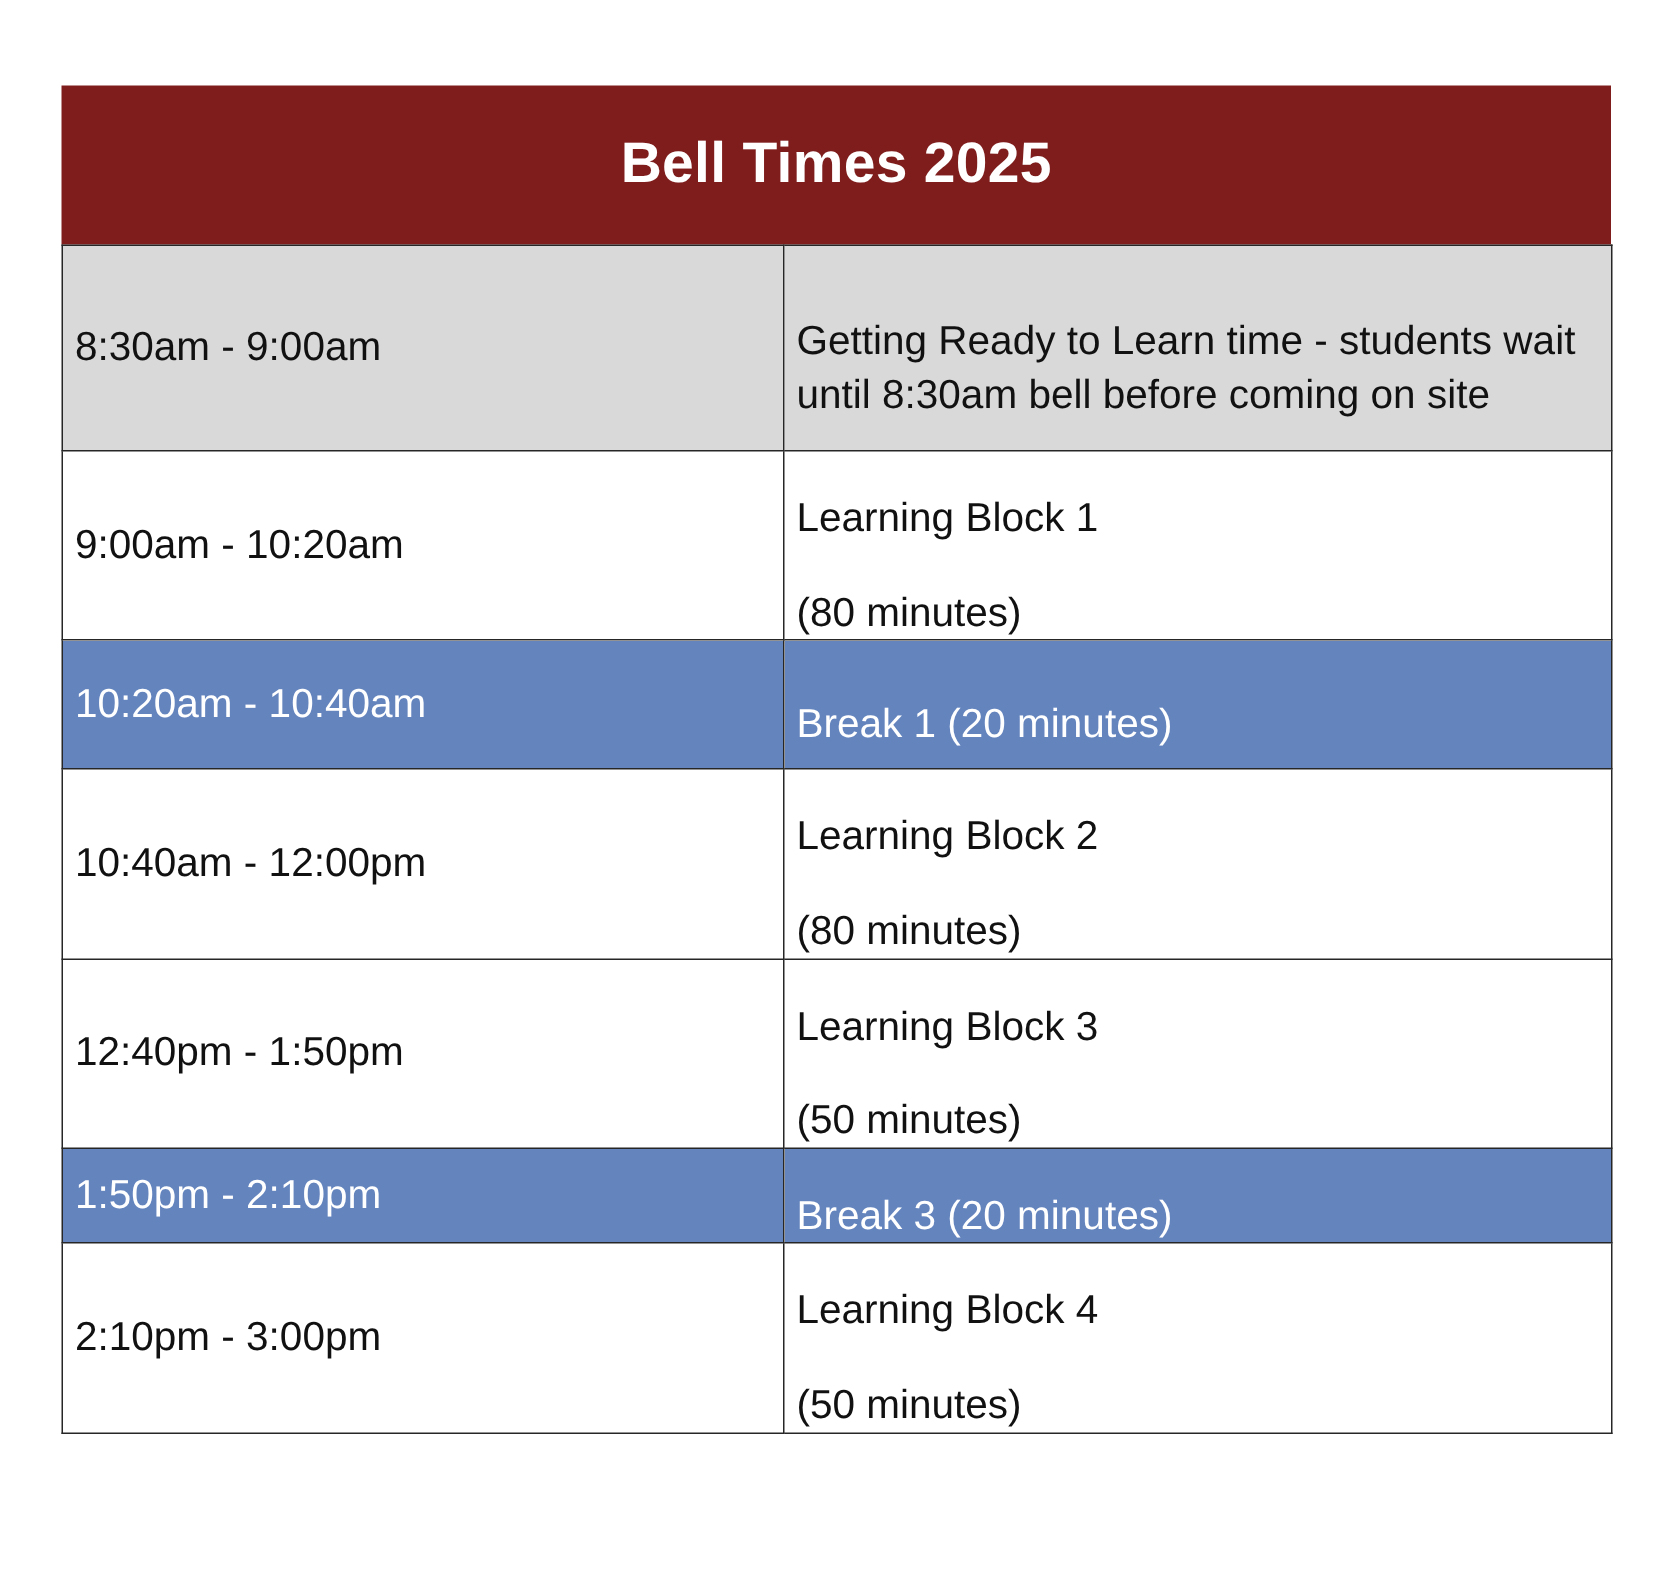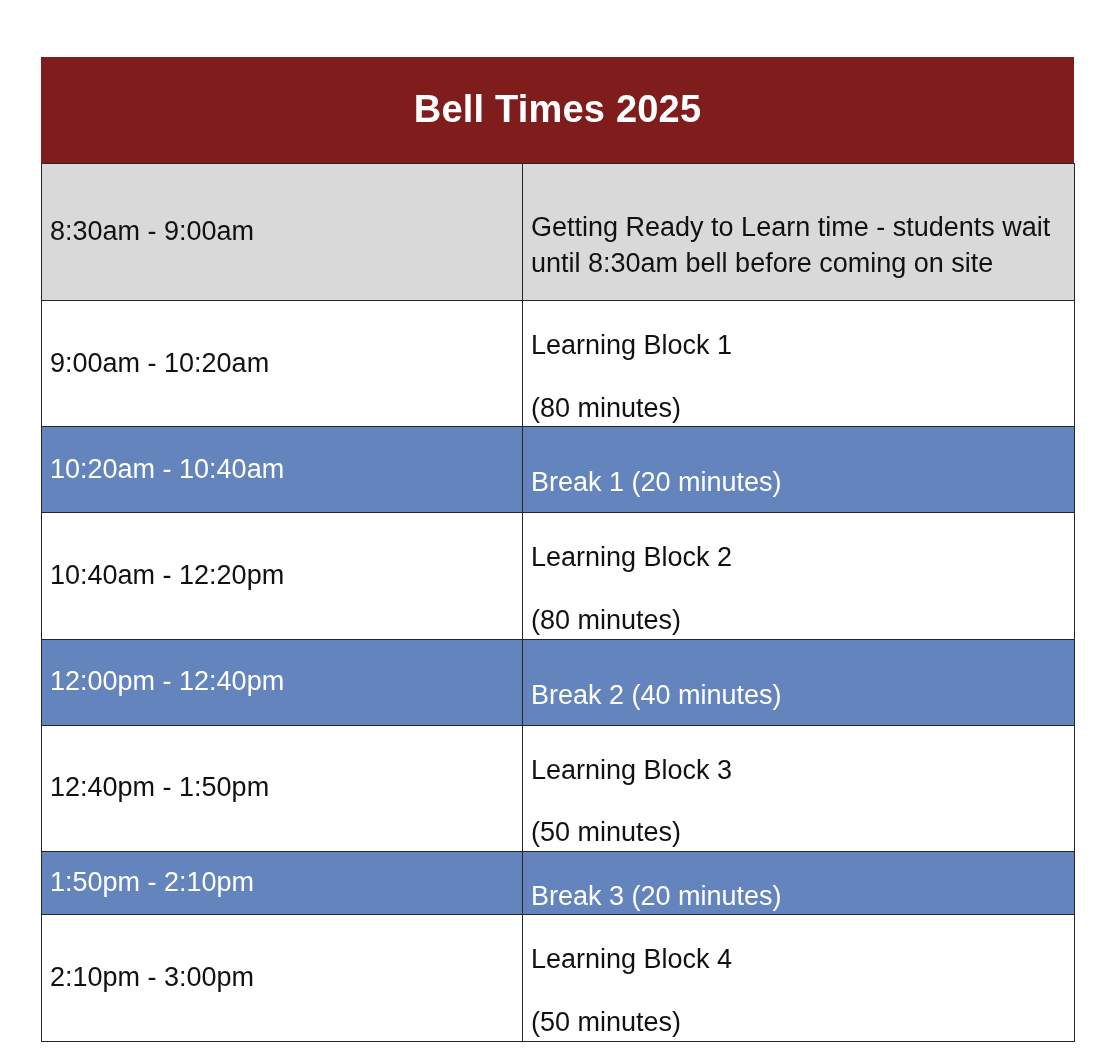--- a/index.html
+++ b/index.html
@@ -100,30 +100,24 @@
             <span class="desc-line">(80 minutes)</span>
           </td>
         </tr>
         <tr class="row-blue h-break">
           <td class="time-cell">10:20am - 10:40am</td>
           <td class="desc-cell">
             <span class="desc-line">Break 1 (20 minutes)</span>
           </td>
         </tr>
         <tr class="row-white h-block">
-          <td class="time-cell">10:40am - 12:20pm</td>
+          <td class="time-cell">10:40am - 12:00pm</td>
           <td class="desc-cell">
             <span class="desc-line">Learning Block 2</span>
             <span class="desc-line">(80 minutes)</span>
-          </td>
-        </tr>
-        <tr class="row-blue h-break">
-          <td class="time-cell">12:00pm - 12:40pm</td>
-          <td class="desc-cell">
-            <span class="desc-line">Break 2 (40 minutes)</span>
           </td>
         </tr>
         <tr class="row-white h-block">
           <td class="time-cell">12:40pm - 1:50pm</td>
           <td class="desc-cell">
             <span class="desc-line">Learning Block 3</span>
             <span class="desc-line">(50 minutes)</span>
           </td>
         </tr>
         <tr class="row-blue h-break-short">

